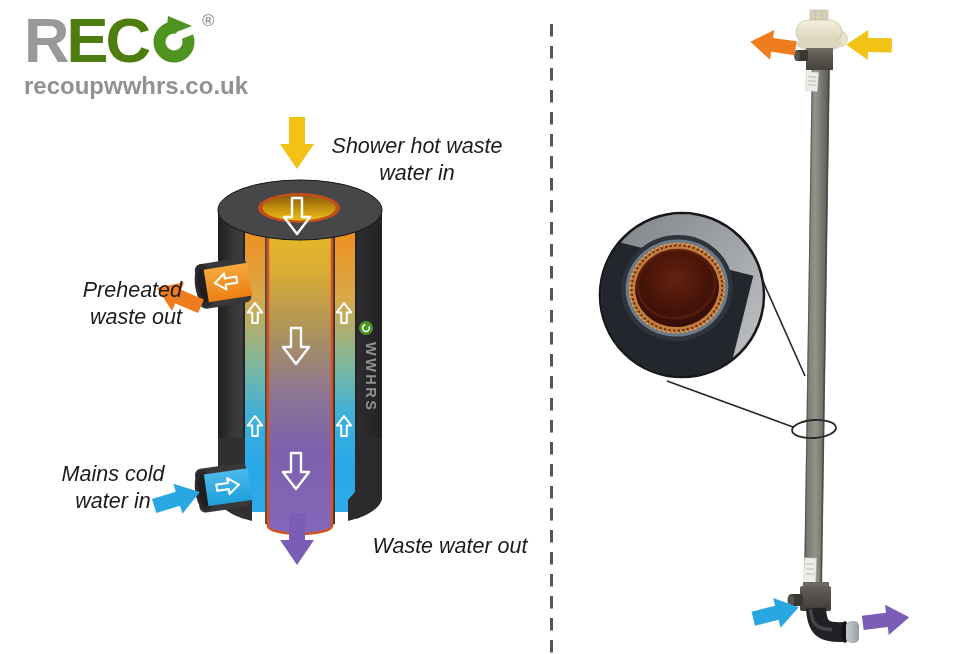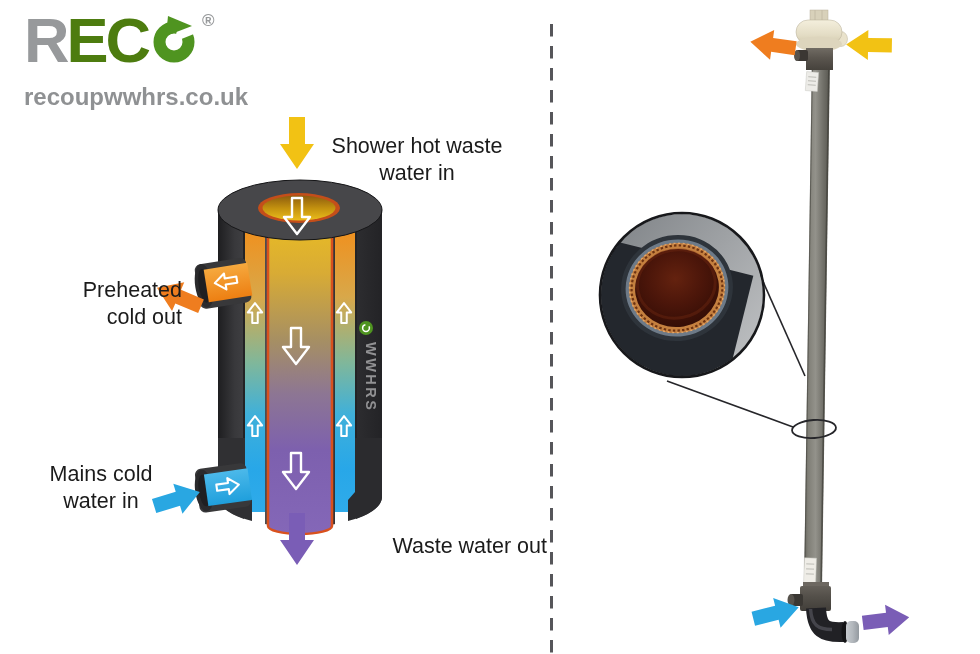--- a/index.html
+++ b/index.html
@@ -8,28 +8,28 @@
   svg{position:absolute;left:0;top:0;}
   
   .logo{position:absolute;left:24px;top:10px;z-index:5;}
   .logo-line{display:flex;align-items:flex-start;}
   .lg{font-family:"Liberation Sans",sans-serif;font-weight:bold;font-size:63px;
       line-height:60px;letter-spacing:-3px;}
   .lg.gray{color:#97999b}
   .lg.green{color:#4d7c0f}
   .o-icon{width:46px;height:52px;margin:3px 2px 0 3px;position:relative;top:1px;}
   .reg{font-size:17px;color:#97999b;font-weight:bold;line-height:22px;margin-left:3px;}
-  .logo-url{font-weight:bold;font-size:24px;color:#8f9193;margin-top:13px;letter-spacing:0;}
+  .logo-url{font-weight:bold;font-size:24px;color:#8f9193;margin-top:2px;letter-spacing:0;}
   
   .lbl{position:absolute;color:#1b1b1b;font-size:21.5px;line-height:27px;text-align:center;z-index:4;}
-  .lbl span{display:block;}
+  .lbl span{display:block;font-style:italic;}
   .lbl-shower{left:312px;top:133px;width:210px;}
   .lbl-preheated{left:12px;top:277px;width:170px;text-align:right;}
-  .lbl-mains{left:16px;top:461px;width:170px;}
-  .lbl-waste{left:327px;top:533px;width:220px;text-align:right;}
+  .lbl-mains{left:28px;top:461px;width:170px;}
+  .lbl-waste{left:340px;top:533px;width:220px;text-align:center;}
 </style>
 </head>
 <body>
 
 <div class="stage">
 
   <div class="logo">
     <div class="logo-line">
       <span class="lg gray">R</span>
       <span class="lg green">EC</span>
@@ -42,21 +42,21 @@
     </div>
     <div class="logo-url">recoupwwhrs.co.uk</div>
   </div>
 
   <div class="lbl lbl-shower">
     <span>Shower hot waste</span>
     <span>water in</span>
   </div>
   <div class="lbl lbl-preheated">
     <span>Preheated</span>
-    <span>cold out</span>
+    <span>waste out</span>
   </div>
   <div class="lbl lbl-mains">
     <span>Mains cold</span>
     <span>water in</span>
   </div>
   <div class="lbl lbl-waste">
     <span>Waste water out</span>
   </div>
 
   <svg width="980" height="654" viewBox="0 0 980 654">

